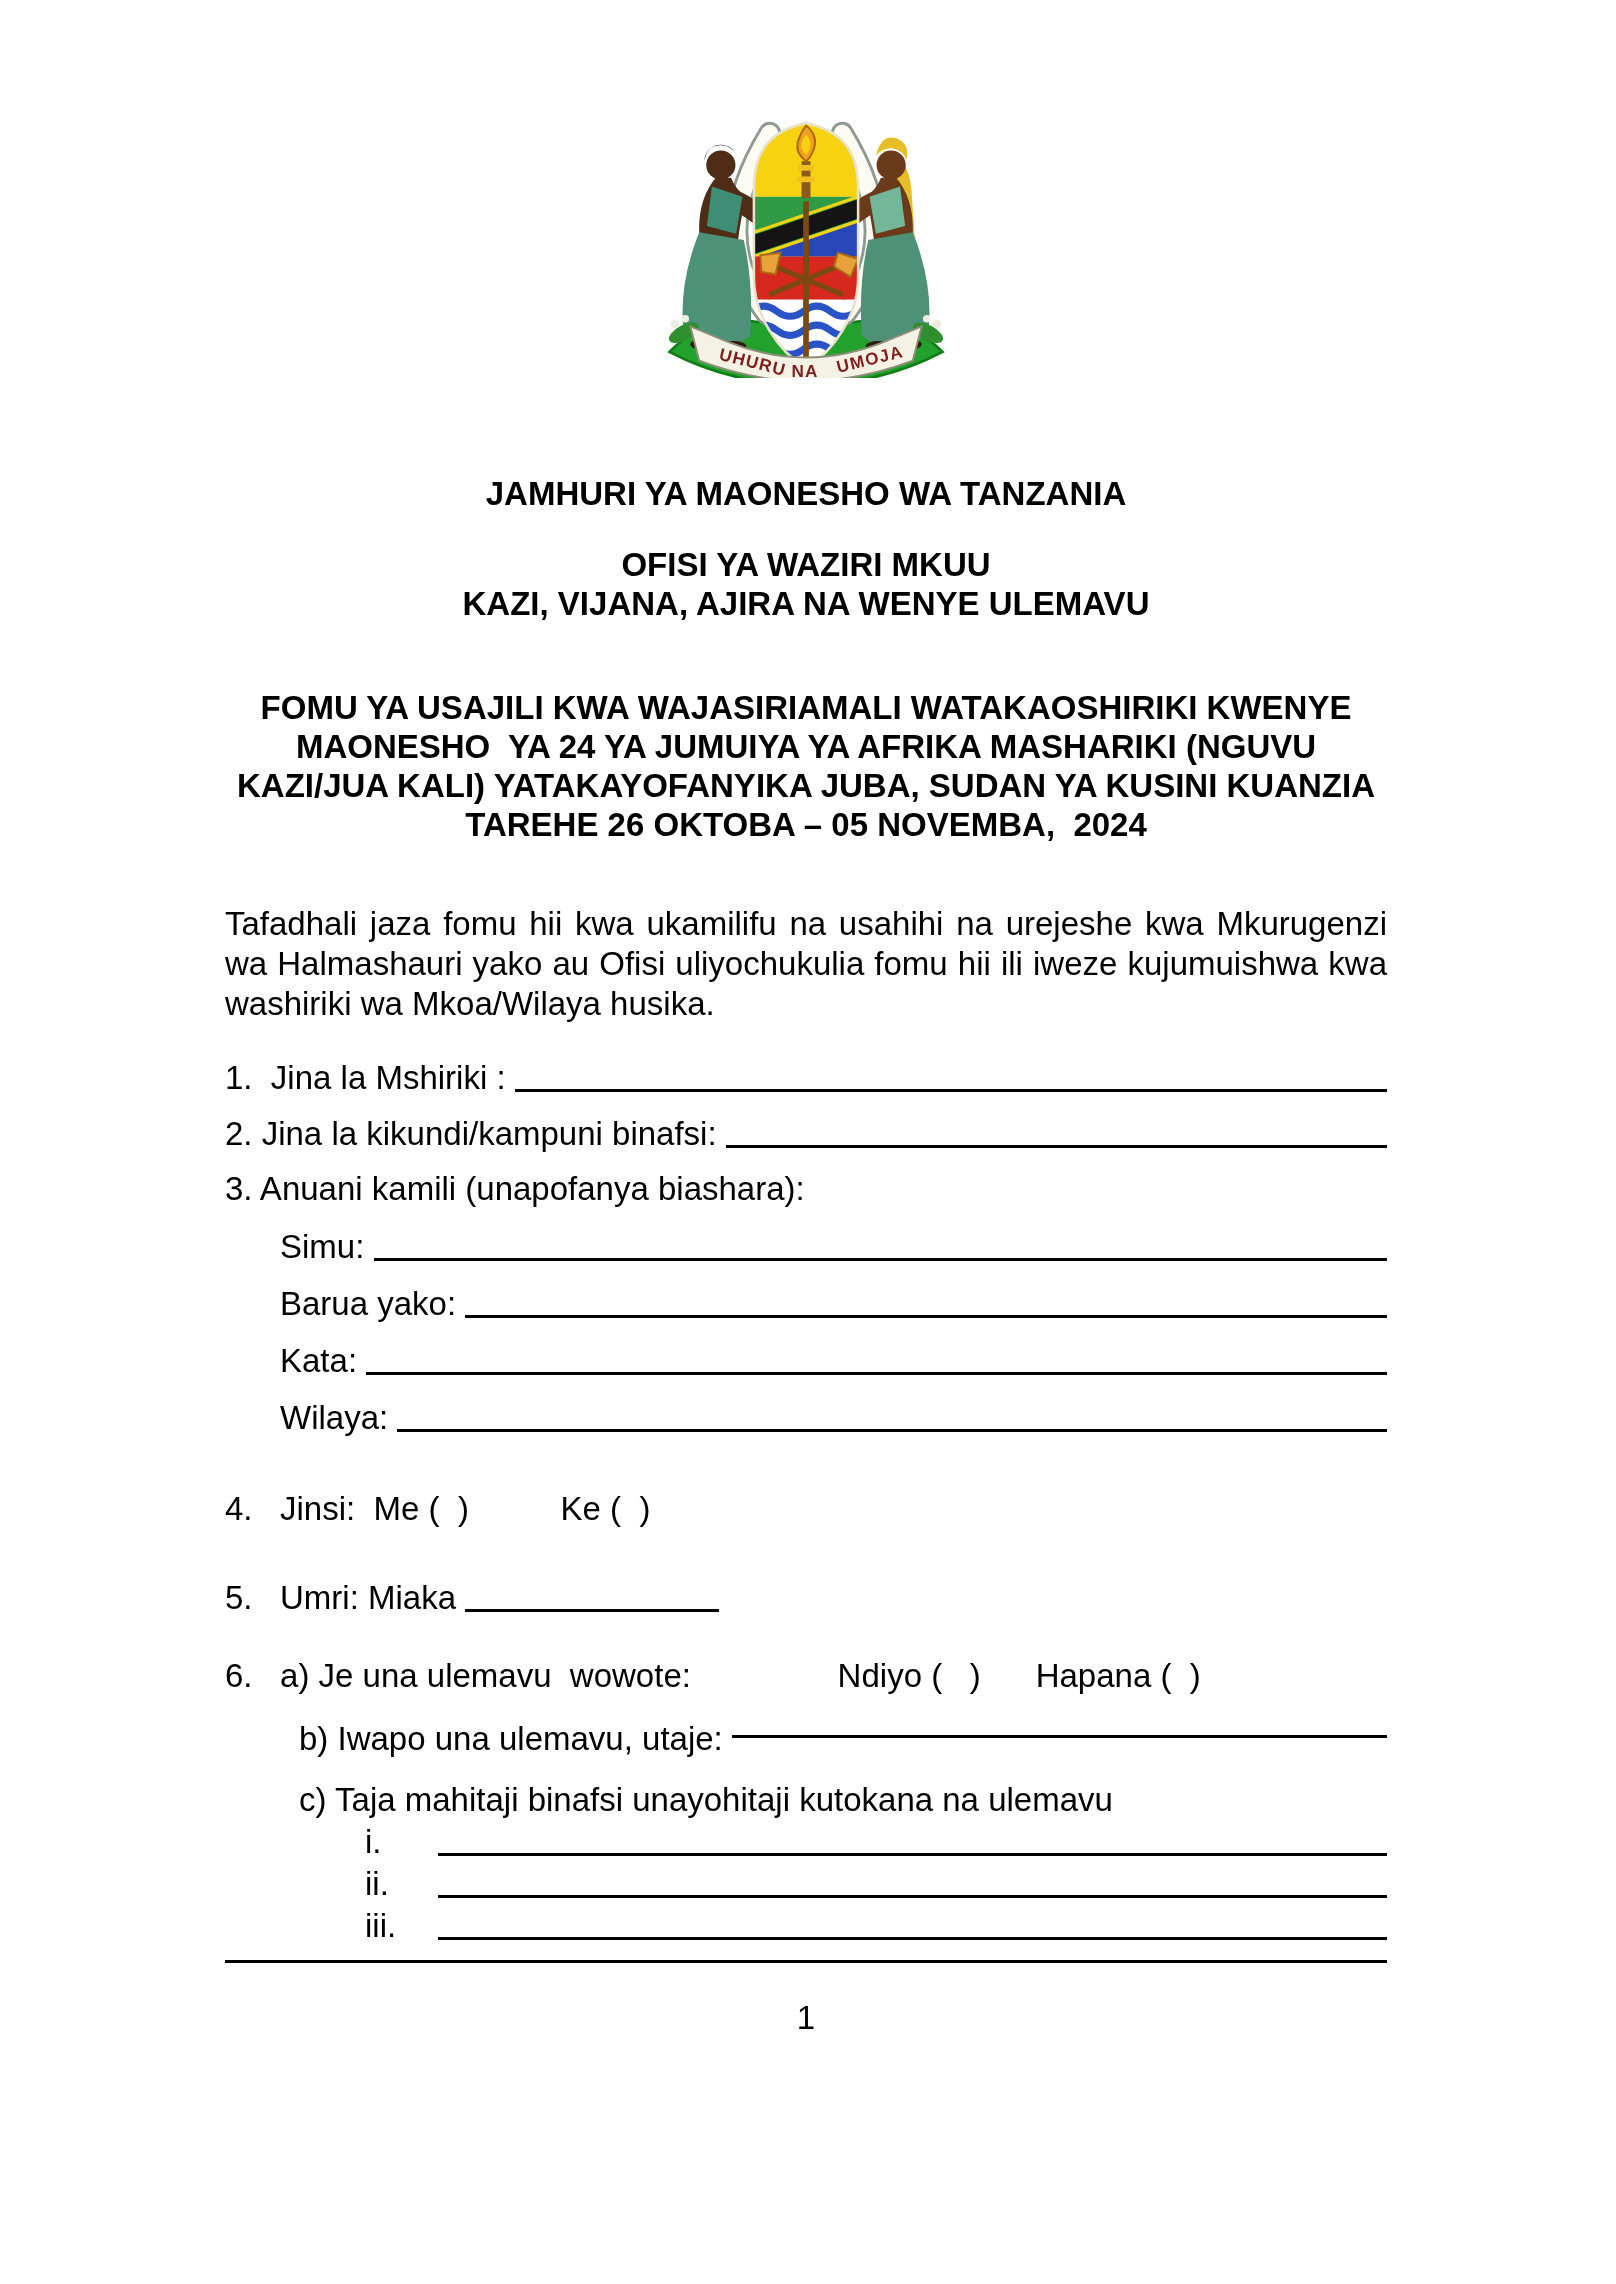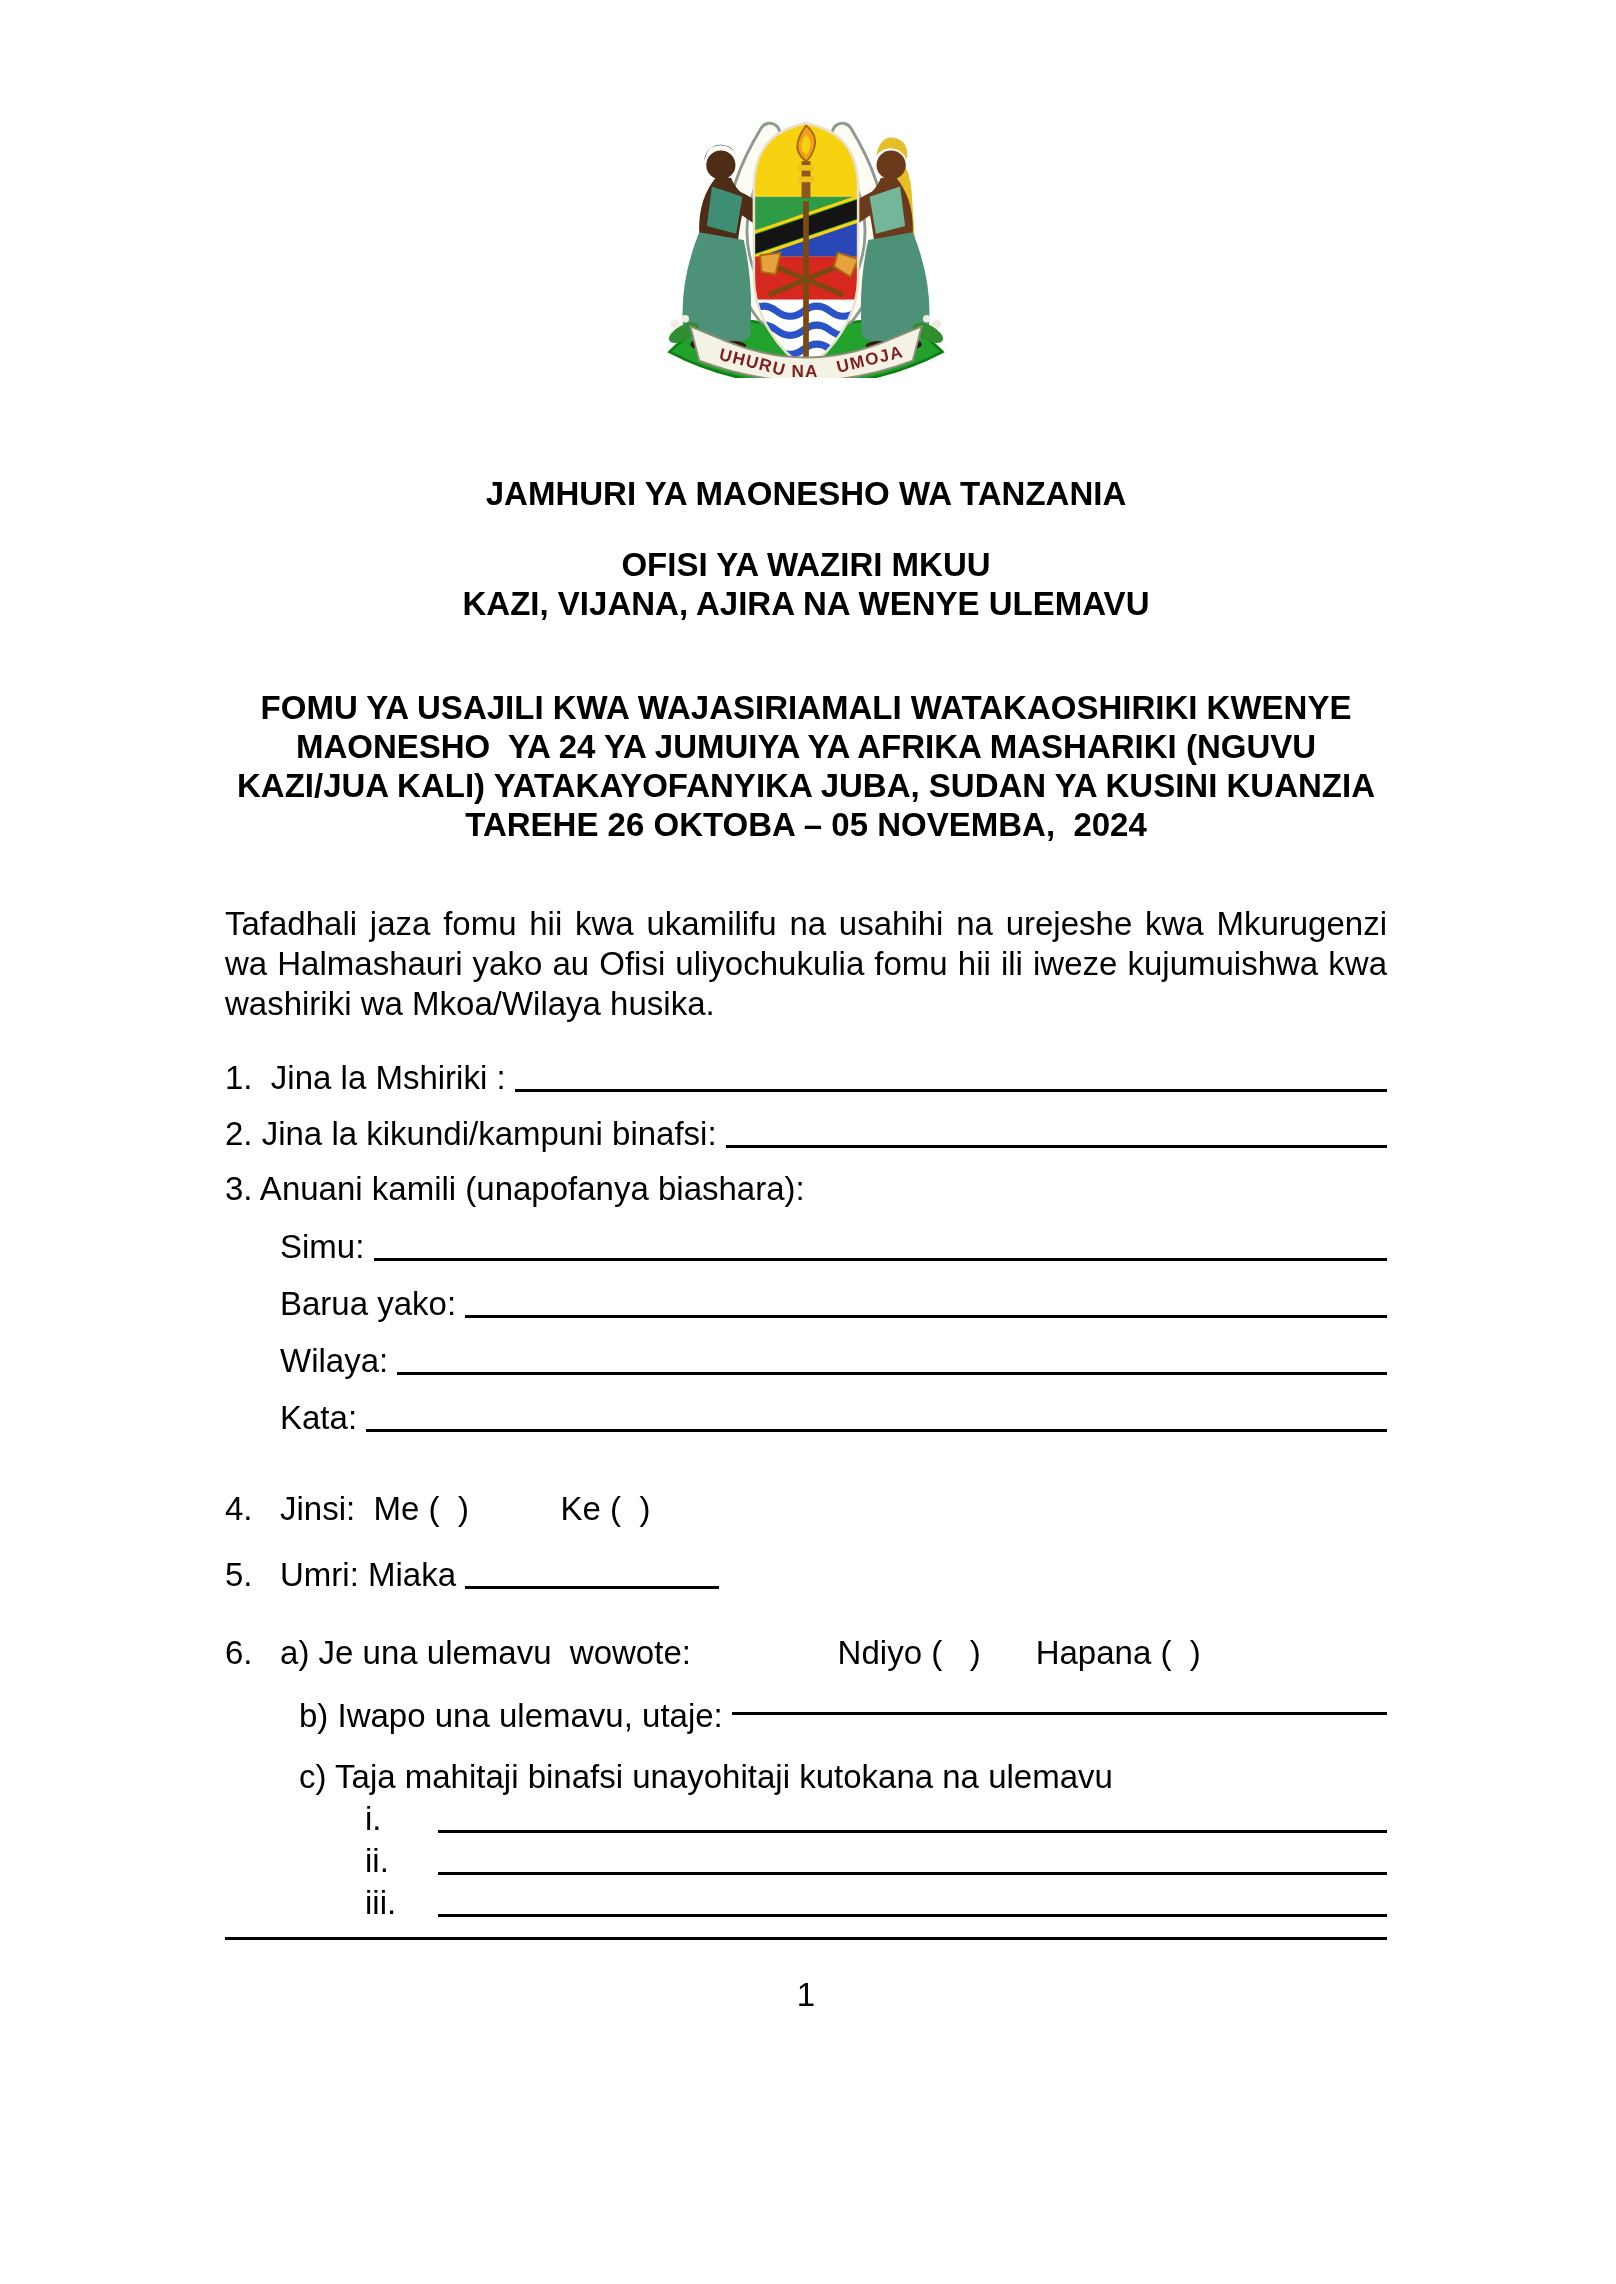--- a/index.html
+++ b/index.html
@@ -28,21 +28,21 @@
   .fill{flex:1 1 auto;border-bottom:3.9px solid #000;margin-bottom:4.6px;}
   .fill-fixed{flex:0 0 254px;border-bottom:3.9px solid #000;margin-bottom:4.6px;}
   .plain{line-height:38px;white-space:pre-wrap;}
   .mt-q1{margin-top:35px;}
   .mt-q2{margin-top:18px;}
   .mt-q3{margin-top:17px;}
   .addr{margin-left:55px;}
   .mt-a1{margin-top:19.5px;}
   .mt-a{margin-top:19px;}
   .mt-q4{margin-top:53px;}
-  .mt-q5{margin-top:28px;}
+  .mt-q5{margin-top:51px;}
   .mt-q6{margin-top:40px;}
   .sub{margin-left:74px;align-items:center;}
   .mt-q6b{margin-top:25px;}
   .mt-q6c{margin-top:23.4px;}
   .roman-row{margin-left:140px;margin-top:3.9px;}
   .roman{white-space:pre;flex:0 0 73px;}
   .mt-q7{margin-top:15.6px;}
   .page-num{margin-top:31px;text-align:center;line-height:38px;}
   .motto-text{font-weight:bold;font-family:"Liberation Sans",sans-serif;letter-spacing:2px;}
 </style>
@@ -168,25 +168,25 @@
 
     <div class="row addr mt-a1">
       <span class="lbl">Simu: </span>
       <span class="fill"></span>
     </div>
     <div class="row addr mt-a">
       <span class="lbl">Barua yako: </span>
       <span class="fill"></span>
     </div>
     <div class="row addr mt-a">
+      <span class="lbl">Kata: </span>
+      <span class="fill"></span>
+    </div>
+    <div class="row addr mt-a">
       <span class="lbl">Wilaya: </span>
-      <span class="fill"></span>
-    </div>
-    <div class="row addr mt-a">
-      <span class="lbl">Kata: </span>
       <span class="fill"></span>
     </div>
 
     <div class="plain mt-q4">4.   Jinsi:  Me (  )          Ke (  )</div>
 
     <div class="row mt-q5">
       <span class="lbl">5.   Umri: Miaka </span>
       <span class="fill-fixed"></span>
     </div>
 

